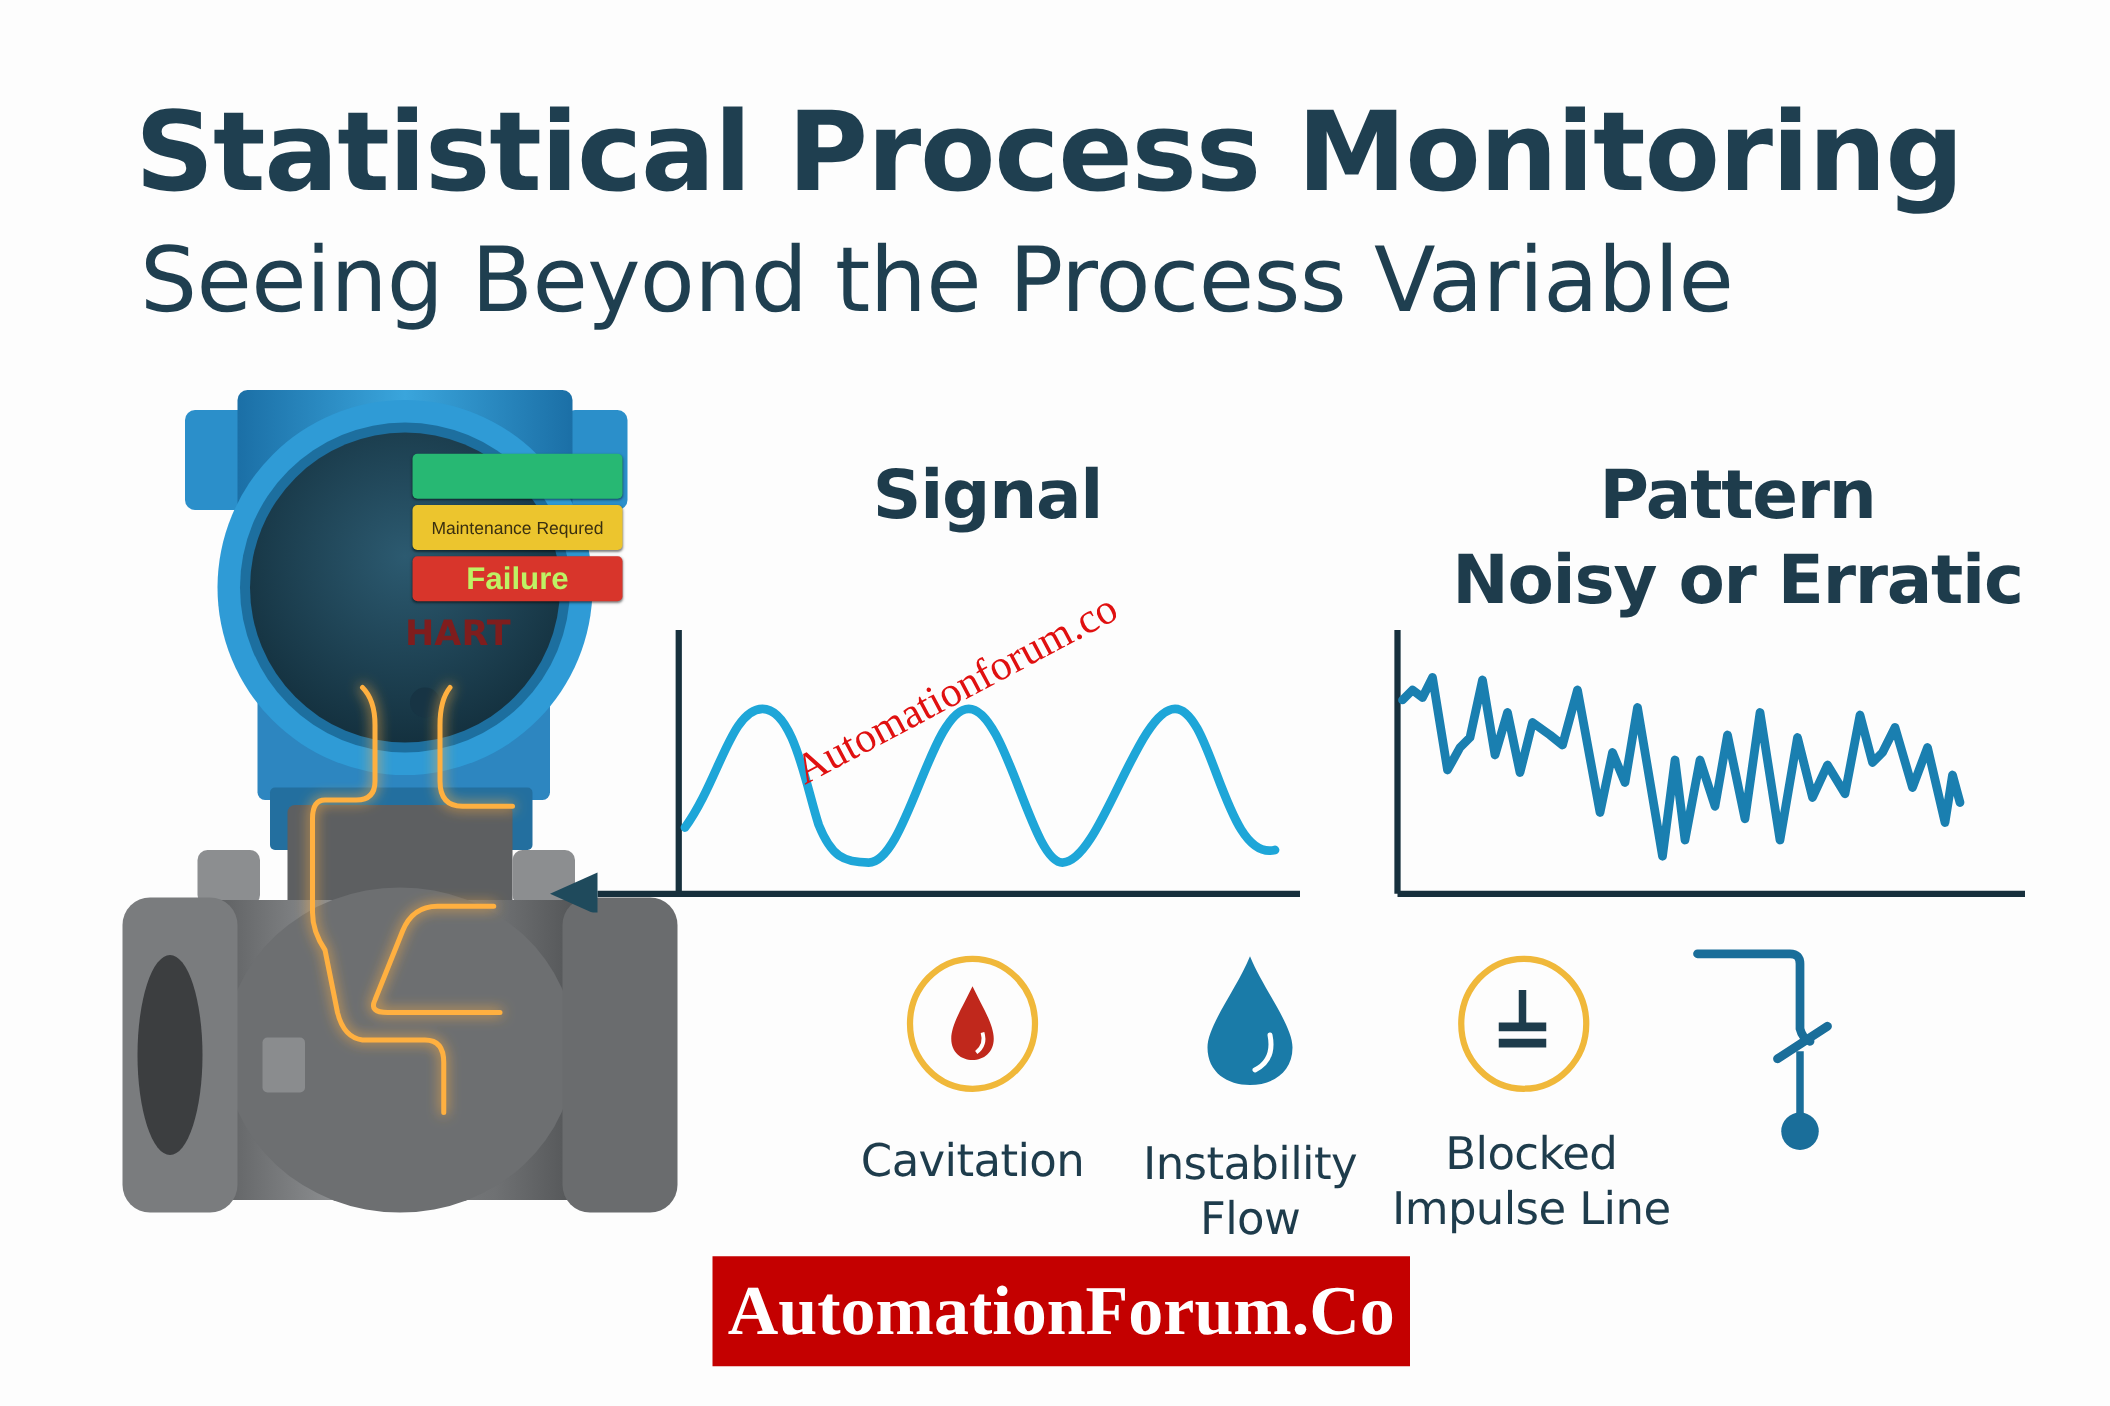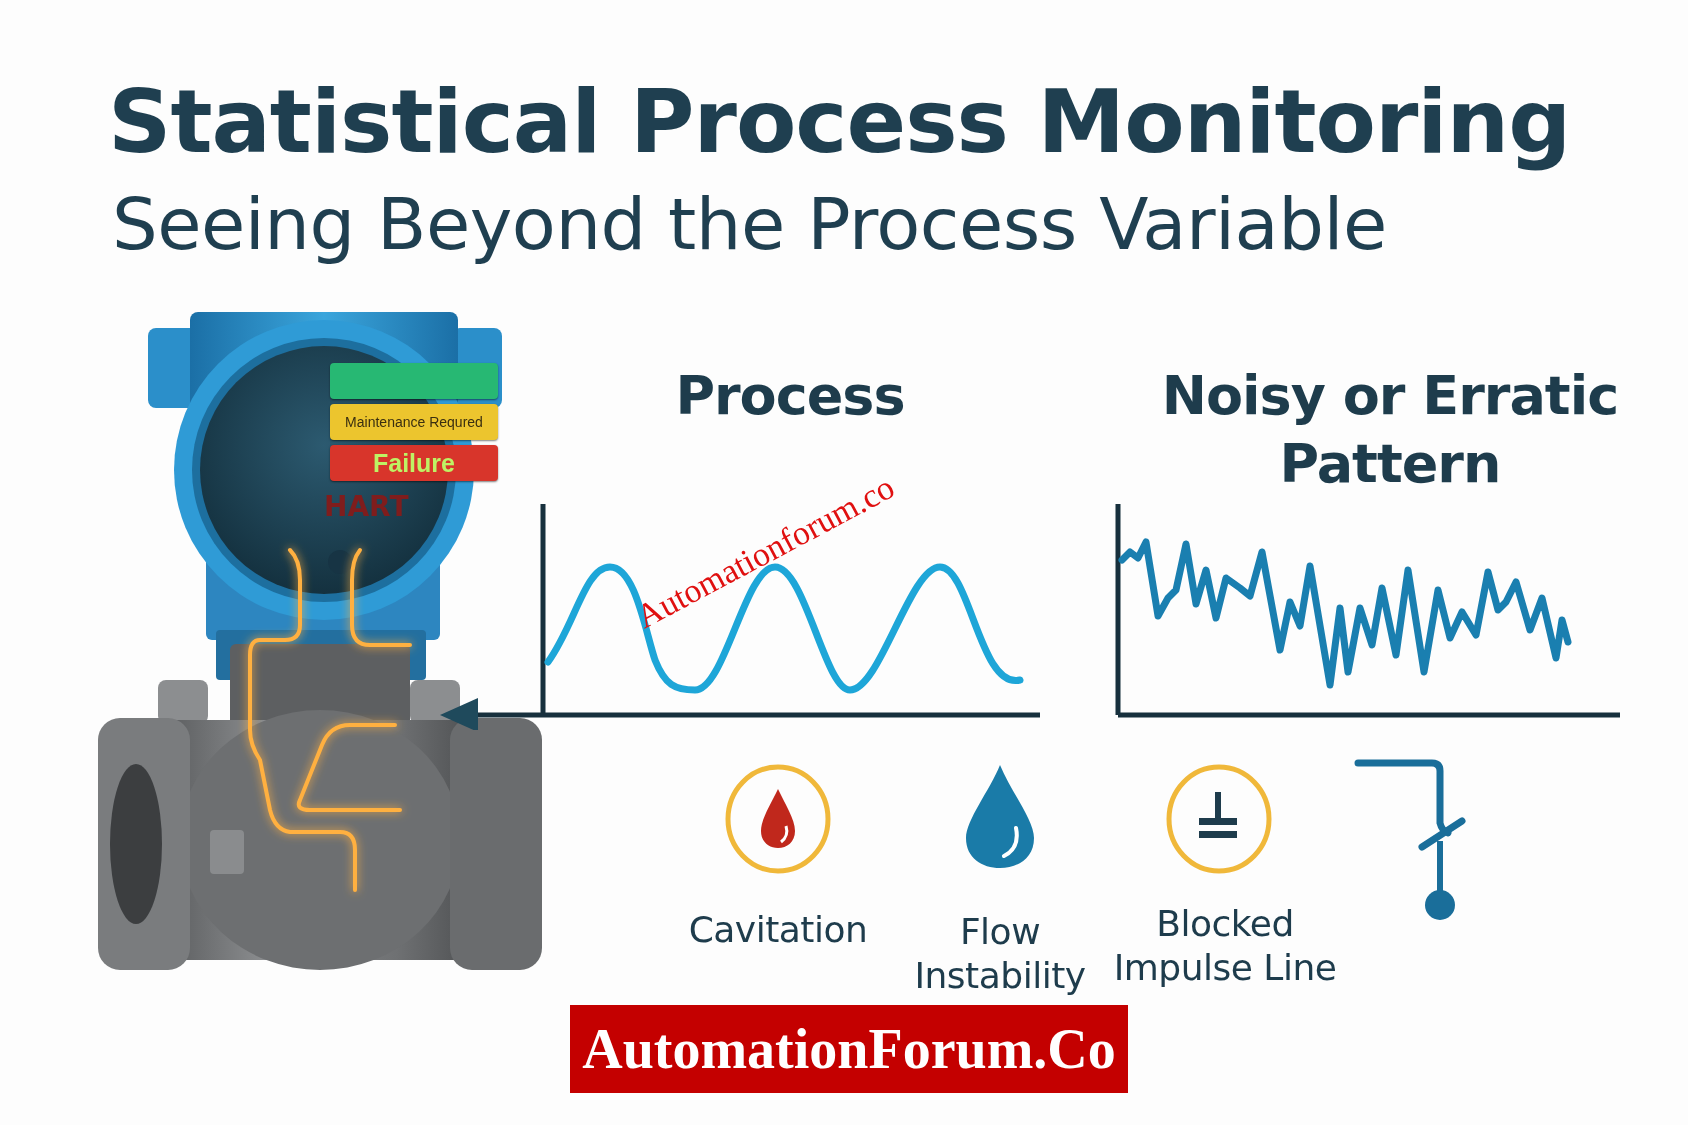--- a/index.html
+++ b/index.html
@@ -122,35 +122,35 @@
   <div class="status-bar" style="top:104px; background:#ecc52e;">
     <span style="font-size:14px; color:#3a2f10;">Maintenance Requred</span>
   </div>
   <div class="status-bar" style="top:145px; background:#d8352b;">
     <span style="font-size:25px; font-weight:700; color:#bef264;">Failure</span>
   </div>
   <div class="abs" style="left:234px; top:190px; width:180px; font-size:28px; font-weight:700; color:#7f1d1d; font-family:'DejaVu Sans', sans-serif;">HART</div>
 </div>
 
 <div class="abs panel-title" style="left:520px; top:362px; width:540px;">
-  <div>Process</div>
+  <div>Signal</div>
 </div>
 <div class="abs" style="left:440px; top:490px; width:600px; height:240px;">
   <svg width="600" height="240" viewBox="0 0 600 240">
     <line x1="103" y1="14" x2="103" y2="225" stroke="#17303d" stroke-width="5"></line>
 
     <line x1="38" y1="225" x2="600" y2="225" stroke="#17303d" stroke-width="5"></line>
     <polygon points="0,225 38,208 38,242" fill="#1f4a5c"></polygon>
     <path fill="none" stroke="#1ea6d8" stroke-width="7" stroke-linecap="round" d="M108 172 C135 135, 145 77, 170 77 C195 77, 205 140, 215 170 C225 195, 235 200, 255 200 C285 200, 305 77, 335 77 C365 77, 385 200, 410 200 C440 200, 470 77, 500 77 C530 77, 540 200, 580 190"></path>
   </svg>
 </div>
 
 <div class="abs panel-title" style="left:1110px; top:362px; width:560px;">
+  <div>Pattern</div>
   <div>Noisy or Erratic</div>
-  <div>Pattern</div>
 </div>
 <div class="abs" style="left:1110px; top:490px; width:520px; height:240px;">
   <svg width="520" height="240" viewBox="0 0 520 240">
     <line x1="8" y1="14" x2="8" y2="225" stroke="#17303d" stroke-width="5"></line>
     <line x1="8" y1="225" x2="510" y2="225" stroke="#17303d" stroke-width="5"></line>
     <polyline fill="none" stroke="#1a7fb0" stroke-width="7" stroke-linejoin="round" stroke-linecap="round" points="12,70 20,62 28,68 36,52 48,126 58,108 66,100 76,54 86,114 96,80 106,128 116,88 130,98 140,106 152,62 170,160 180,112 190,136 200,76 220,195 230,118 238,182 250,118 262,155 272,98 286,165 298,80 314,182 328,100 340,148 352,122 366,145 378,82 388,120 396,112 406,92 420,140 432,108 446,168 452,130 458,152"></polyline>
   </svg>
 </div>
 
 <div class="abs" style="left:723px; top:764px; width:110px; height:110px;">
@@ -162,22 +162,22 @@
 </div>
 <div class="abs icon-label" style="left:668px; top:908px; width:220px;text-align:center;">Cavitation</div>
 
 <div class="abs" style="left:960px; top:760px; width:80px; height:112px;">
   <svg width="80" height="112" viewBox="0 0 80 112">
     <path d="M40 5 C30 30, 6 60, 6 78 C6 98, 22 108, 40 108 C58 108, 74 98, 74 78 C74 60, 50 30, 40 5 Z" fill="#1a7ba8"></path>
     <path d="M56 68 Q60 88, 44 96" stroke="#fff" stroke-width="4" fill="none" stroke-linecap="round"></path>
   </svg>
 </div>
 <div class="abs icon-label" style="left:900px; top:910px; width:200px;">
+  <div>Instability</div>
   <div>Flow</div>
-  <div>Instability</div>
 </div>
 
 <div class="abs" style="left:1164px; top:764px; width:110px; height:110px;">
   <svg width="110" height="110" viewBox="0 0 110 110">
     <ellipse cx="55" cy="55" rx="50" ry="52" fill="none" stroke="#f0b83a" stroke-width="5"></ellipse>
     <rect x="51" y="28" width="6" height="28" fill="#1e3c4c"></rect>
     <rect x="35" y="54" width="38" height="7" fill="#1e3c4c"></rect>
     <rect x="35" y="67" width="38" height="7" fill="#1e3c4c"></rect>
   </svg>
 </div>

